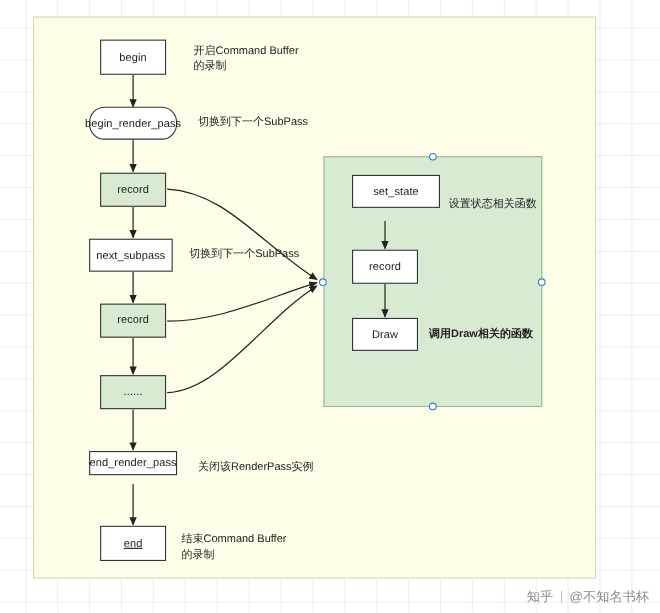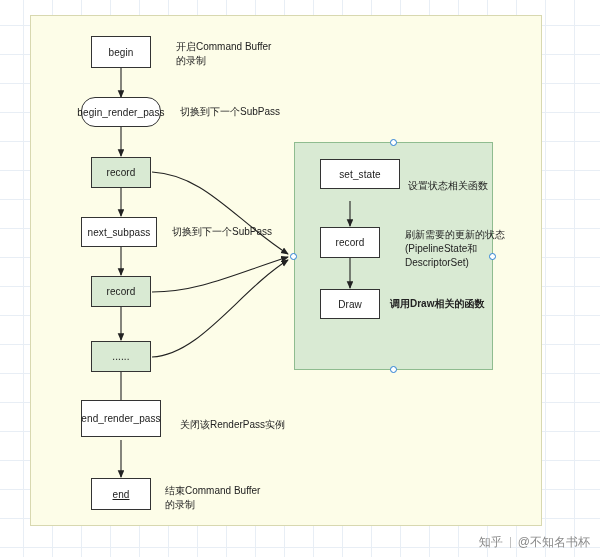--- a/index.html
+++ b/index.html
@@ -146,38 +146,35 @@
   <div class="handle" style="left:290px; top:253px;"></div>
   <div class="handle" style="left:489px; top:253px;"></div>
   <div class="handle" style="left:390px; top:366px;"></div>
 
   <div class="node" style="left:91px; top:36px; width:60px; height:32px;">begin</div>
   <div class="node" style="left:81px; top:97px; width:80px; height:30px;border-radius:14px;">begin_render_pass</div>
   <div class="node green" style="left:91px; top:157px; width:60px; height:31px;">record</div>
   <div class="node" style="left:81px; top:217px; width:76px; height:30px;">next_subpass</div>
   <div class="node green" style="left:91px; top:276px; width:60px; height:31px;">record</div>
   <div class="node green" style="left:91px; top:341px; width:60px; height:31px;">......</div>
-  <div class="node" style="left:81px; top:400px; width:80px; height:37px;text-align:right;">end_render_pass</div>
+  <div class="node" style="left:81px; top:410px; width:80px; height:22px;text-align:right;">end_render_pass</div>
   <div class="node" style="left:91px; top:478px; width:60px; height:32px;text-decoration:underline;">end</div>
 
   <div class="node" style="left:320px; top:159px; width:80px; height:30px;">set_state</div>
   <div class="node" style="left:320px; top:227px; width:60px; height:31px;">record</div>
   <div class="node" style="left:320px; top:289px; width:60px; height:30px;">Draw</div>
 
   <div class="label" style="left:176px; top:40px; width:140px;">开启Command Buffer
 的录制</div>
   <div class="label" style="left:180px; top:105px; width:150px;">切换到下一个SubPass</div>
   <div class="label" style="left:172px; top:225px; width:160px;">切换到下一个SubPass</div>
   <div class="label" style="left:180px; top:418px; width:160px;">关闭该RenderPass实例</div>
   <div class="label" style="left:165px; top:484px; width:150px;">结束Command Buffer
 的录制</div>
   <div class="label" style="left:408px; top:179px; width:100px;">设置状态相关函数</div>
-  <div class="label" style="left:405px; top:228px; width:110px;">刷新需要的更新的状态
-(PipelineState和
-DescriptorSet)</div>
   <div class="label" style="left:390px; top:297px; width:110px;font-weight:bold;">调用Draw相关的函数</div>
 
   <div class="watermark">
     <span class="wm-logo">知乎</span>
     <span class="wm-sep"></span>
     <span>@不知名书杯</span>
   </div>
 
 </div>
 

